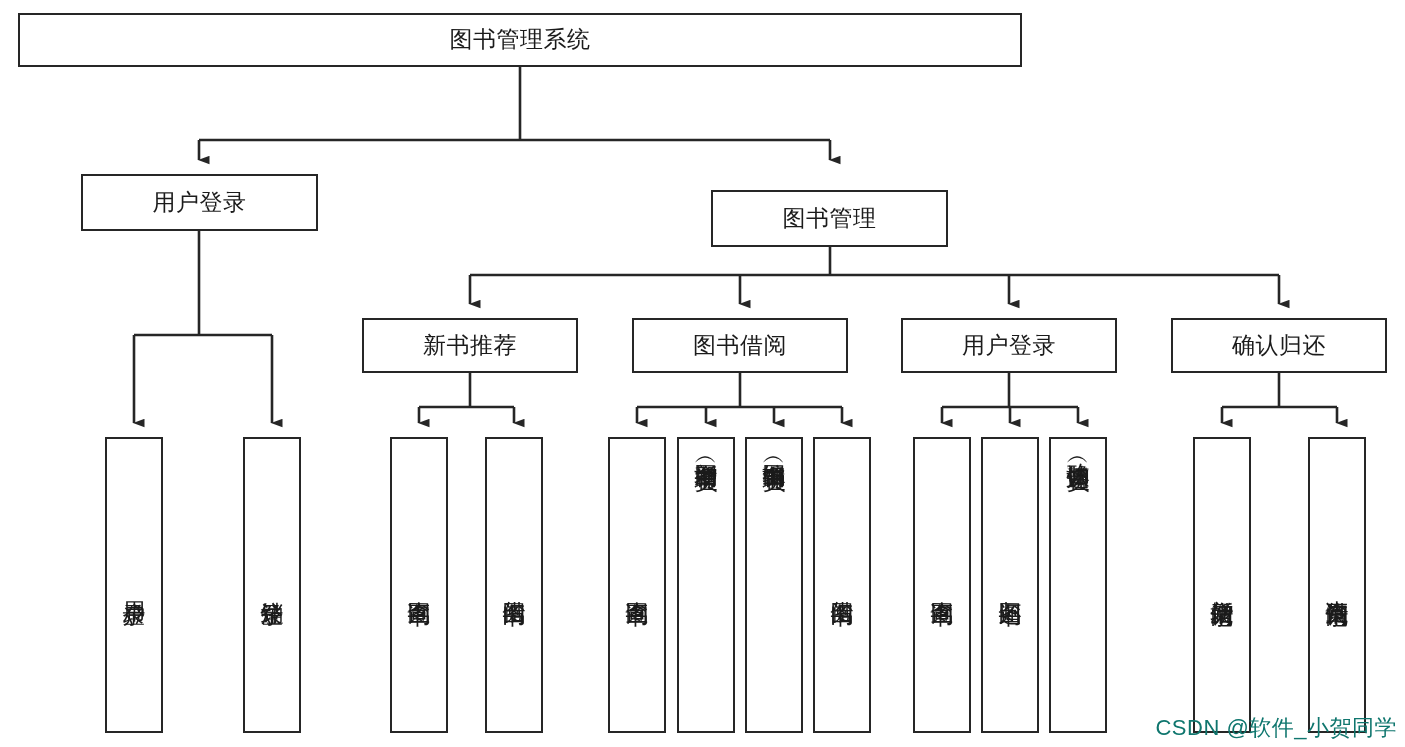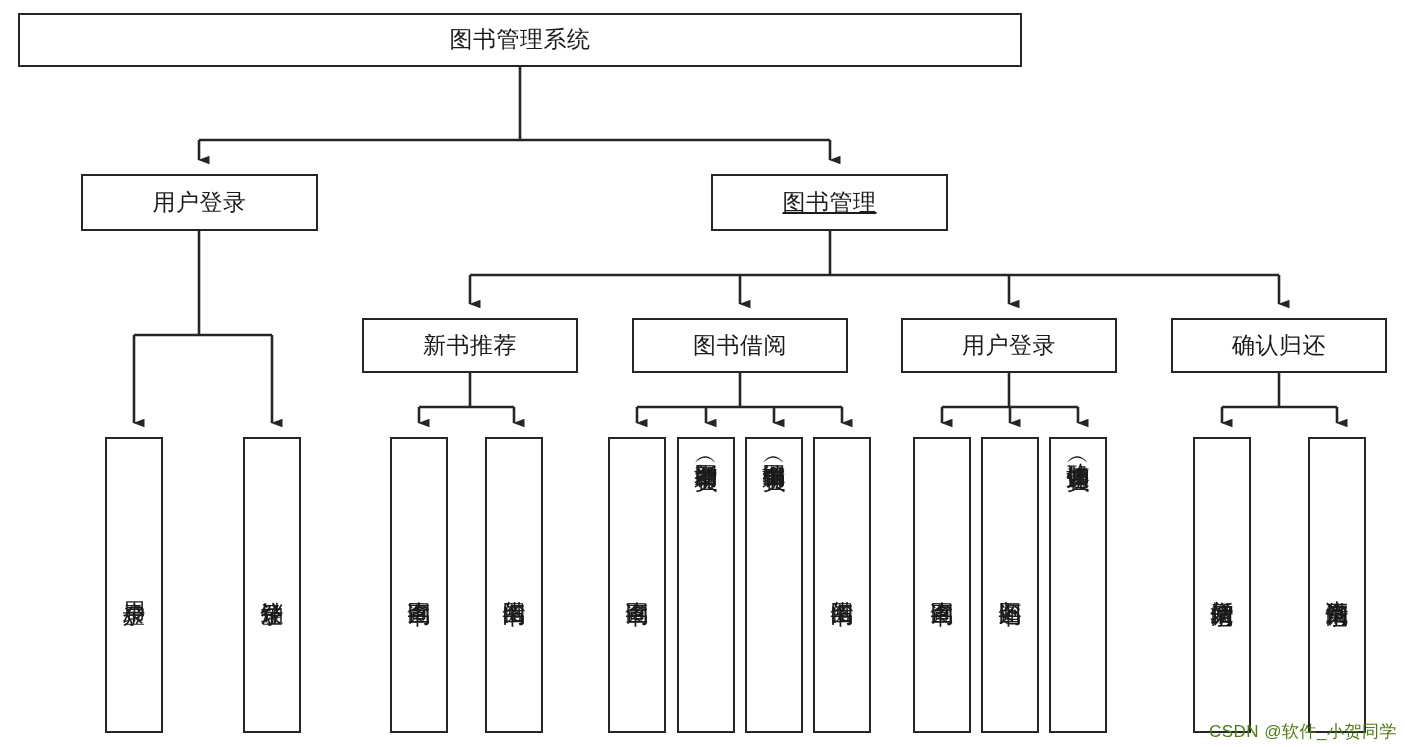--- a/index.html
+++ b/index.html
@@ -54,22 +54,22 @@
     padding-top: 6px;
   }
   .leaf-box.centered {
     align-items: center;
     padding-top: 0;
   }
   .watermark {
     position: absolute;
     right: 8px;
     bottom: 4px;
-    font-size: 17px;
-    color: #4d7c0f;
+    font-size: 22px;
+    color: #0f766e;
     letter-spacing: 0.5px;
     white-space: nowrap;
     user-select: none;
   }
 </style>
 </head>
 <body>
 
 <div id="diagram-root">
 
@@ -139,21 +139,21 @@
     </g>
   </svg>
 
   <div class="node-box" style="left:18px; top:13px; width:1004px; height:54px;">
     <span class="node-label-h">图书管理系统</span>
   </div>
 
   <div class="node-box" style="left:81px; top:174px; width:237px; height:57px;">
     <span class="node-label-h">用户登录</span>
   </div>
-  <div class="node-box" style="left:711px; top:174px; width:237px; height:57px;text-decoration:underline;">
+  <div class="node-box" style="left:711px; top:190px; width:237px; height:57px;">
     <span class="node-label-h">图书管理</span>
   </div>
 
   <div class="node-box" style="left:362px; top:318px; width:216px; height:55px;">
     <span class="node-label-h">新书推荐</span>
   </div>
   <div class="node-box" style="left:632px; top:318px; width:216px; height:55px;">
     <span class="node-label-h">图书借阅</span>
   </div>
   <div class="node-box" style="left:901px; top:318px; width:216px; height:55px;">

